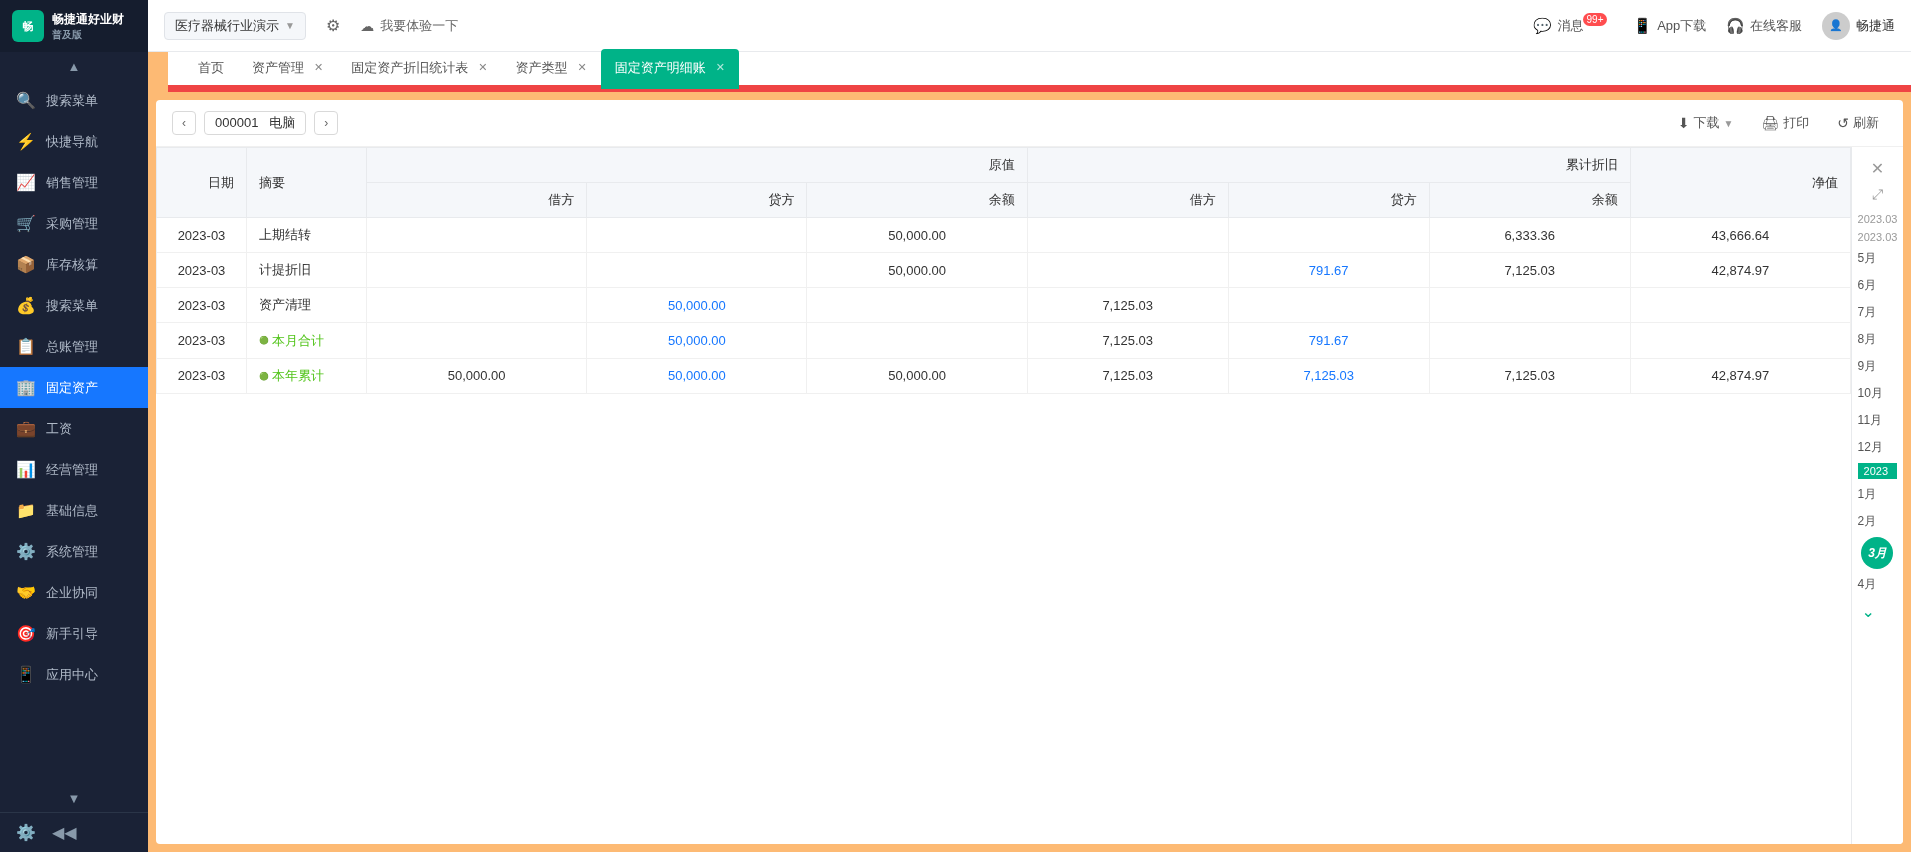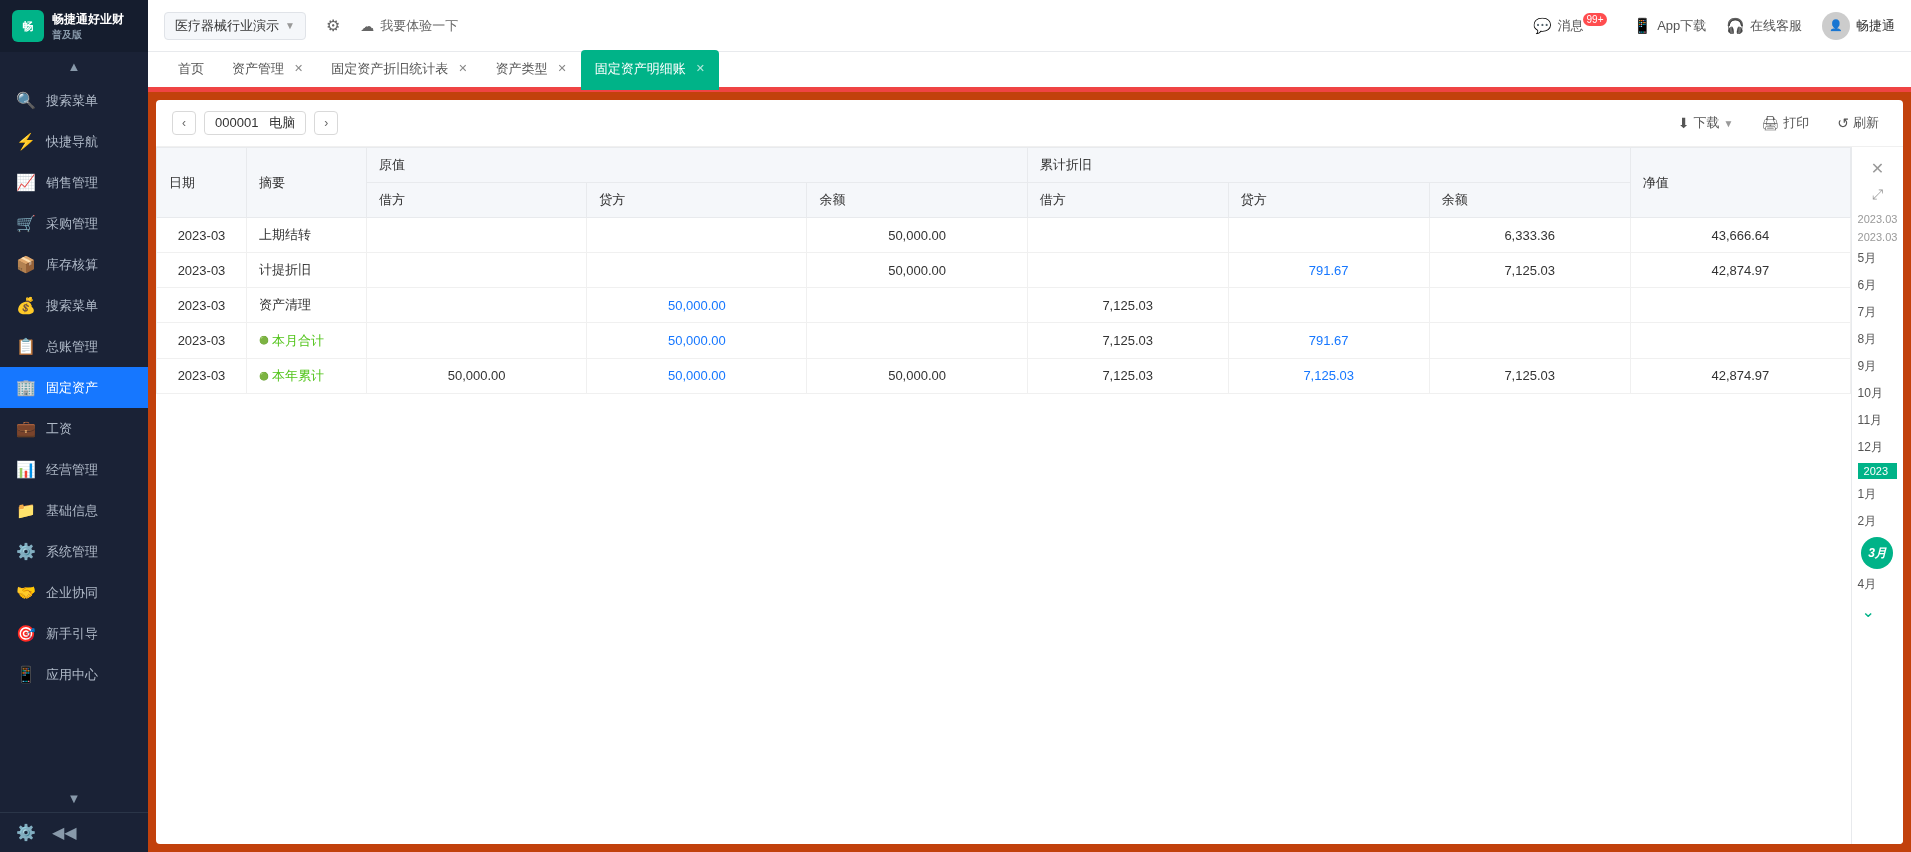--- a/index.html
+++ b/index.html
@@ -66,21 +66,21 @@
       display: flex; justify-content: center; align-items: center;
       height: 28px; color: #8899aa; cursor: pointer;
       background: #1a2236;
     }
 
     
     .main {
       flex: 1;
       display: flex;
       flex-direction: column;
-      background: #c2410c;
+      background: #fdba74;
       overflow: hidden;
     }
 
     
     .topbar {
       height: 52px;
       background: #fff;
       display: flex;
       align-items: center;
       padding: 0 16px;
@@ -132,23 +132,24 @@
       font-size: 11px; color: #fff;
       overflow: hidden;
     }
 
     
     .tabbar {
       background: #fff;
       display: flex;
       align-items: center;
       padding: 0 16px;
-      border-bottom: 5px solid #ef4444;
+      border-bottom: 7px solid #ef4444;
       flex-shrink: 0;
       height: 40px;
+      margin-left: 20px;
     }
     .tab {
       padding: 0 14px;
       height: 40px;
       display: flex; align-items: center; gap: 6px;
       font-size: 13px;
       color: #555;
       cursor: pointer;
       border-bottom: 2px solid transparent;
       white-space: nowrap;
@@ -218,21 +219,21 @@
     .table-main { flex: 1; overflow: auto; }
     table {
       width: 100%;
       border-collapse: collapse;
       font-size: 13px;
     }
     thead tr th {
       background: #f5f7fa;
       border: 1px solid #e8eaed;
       padding: 8px 12px;
-      text-align: left;
+      text-align: right;
       color: #333;
       font-weight: 500;
       white-space: nowrap;
     }
     tbody tr td {
       border: 1px solid #f0f0f0;
       padding: 8px 12px;
       text-align: center;
       color: #333;
       white-space: nowrap;

